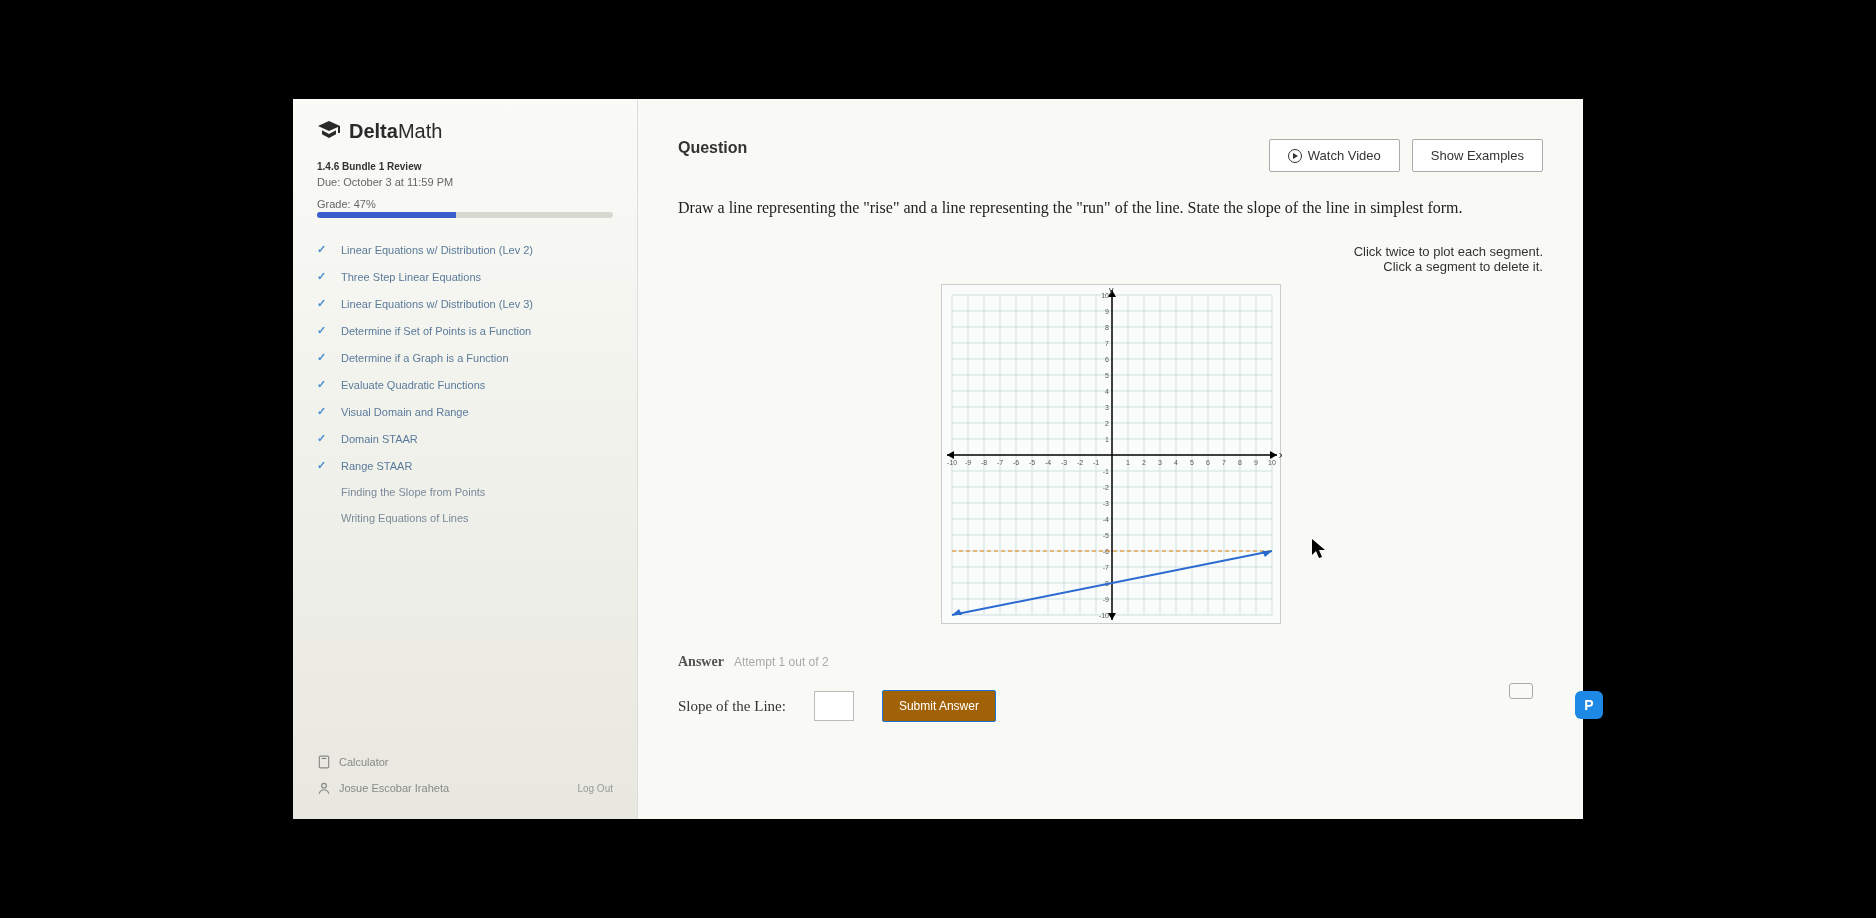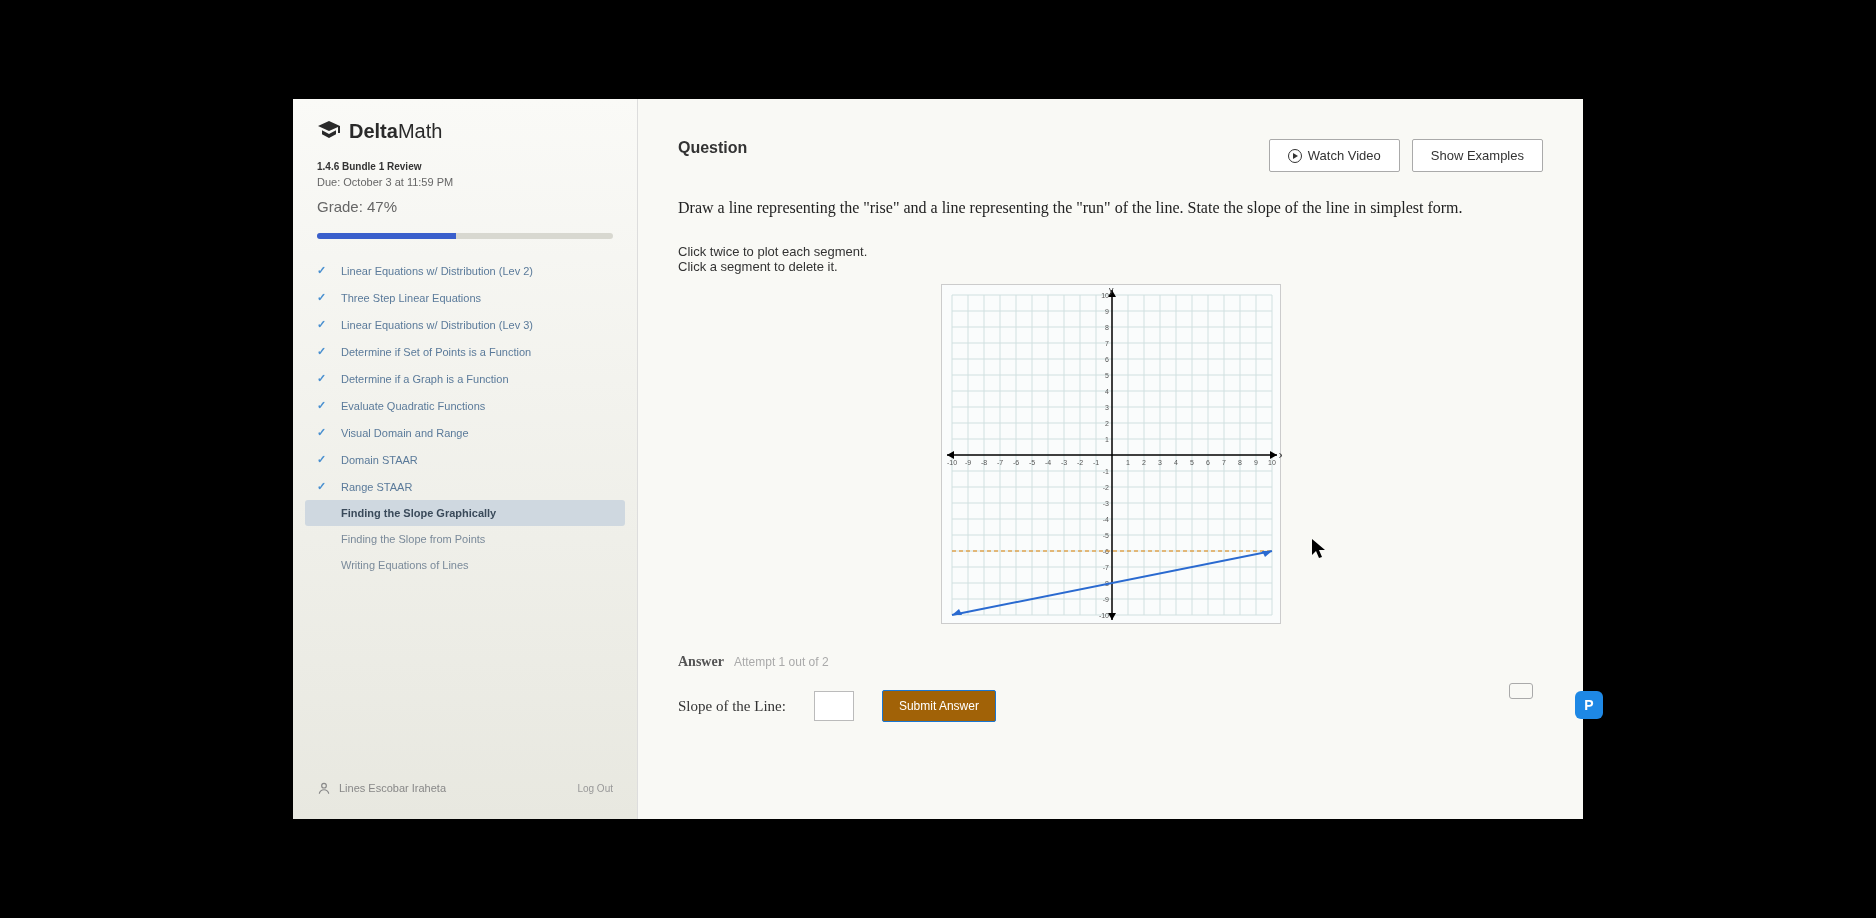--- a/index.html
+++ b/index.html
@@ -6,21 +6,21 @@
 body{background:#000;width:1876px;height:918px;display:flex;align-items:center;justify-content:center}
 .screen{width:1290px;height:720px;background:#f5f5f0;display:flex;box-shadow:0 0 40px rgba(0,0,0,.5);position:relative}
 .sidebar{width:345px;background:linear-gradient(180deg,#fafaf7 0%,#e8e8e0 100%);padding:20px 0 24px 0;display:flex;flex-direction:column;border-right:1px solid #ddd}
 .logo{padding:0 24px 18px 24px;display:flex;align-items:center;gap:8px}
 .logo svg{width:24px;height:24px}
 .logo-text{font-size:20px;color:#2a2a2a}
 .logo-text b{font-weight:700}
 .assignment{padding:0 24px 4px 24px}
 .assignment-title{font-size:10px;color:#333;font-weight:600;margin-bottom:4px}
 .due{font-size:11px;color:#666;margin-bottom:10px}
-.grade{font-size:15px;color:#666;margin-bottom:18px}
+.grade{font-size:11px;color:#666;margin-bottom:2px}
 .progress-bar{width:100%;height:6px;background:#d8d8d0;border-radius:3px;overflow:hidden;margin-bottom:14px}
 .progress-fill{height:100%;background:#3a5fcc}
 .skills{flex:1;overflow:auto;padding:0 12px}
 .skill{display:flex;align-items:center;gap:10px;padding:7px 12px;font-size:11px;color:#5a7a9a;cursor:pointer;border-radius:3px}
 .skill.done .check{color:#4a90d0}
 .skill.active{background:#cfd8e0;color:#3a4a5a;font-weight:600}
 .skill.todo{color:#7a8a9a}
 .check{width:14px;color:#4a90d0;font-weight:bold}
 .tools{padding:8px 24px 0 24px;display:flex;flex-direction:column;gap:8px}
 .tool{font-size:11px;color:#888;display:flex;align-items:center;gap:8px;cursor:pointer}
@@ -28,21 +28,21 @@
 .user{font-size:11px;color:#888;display:flex;align-items:center;gap:8px}
 .logout{font-size:10px;color:#999;cursor:pointer}
 .main{flex:1;padding:40px 40px;background:#f9f9f5;position:relative}
 .top-row{display:flex;justify-content:space-between;align-items:flex-start;margin-bottom:24px}
 .q-label{font-size:16px;color:#333;font-weight:600}
 .top-buttons{display:flex;gap:12px}
 .btn{padding:8px 18px;border:1px solid #aaa;background:#fff;font-size:13px;color:#333;cursor:pointer;border-radius:2px;display:flex;align-items:center;gap:6px}
 .btn .play{width:14px;height:14px;border:1px solid #333;border-radius:50%;display:flex;align-items:center;justify-content:center}
 .btn .play::after{content:"";border-left:5px solid #333;border-top:3px solid transparent;border-bottom:3px solid transparent;margin-left:2px}
 .prompt{font-size:16px;color:#222;line-height:1.5;margin-bottom:24px;font-family:Georgia,serif}
-.instructions{text-align:left;font-size:13px;color:#333;margin-bottom:10px;font-family:Georgia,serif}
+.instructions{text-align:right;font-size:13px;color:#333;margin-bottom:10px;font-family:Georgia,serif}
 .graph-wrap{display:flex;justify-content:center;margin-bottom:30px}
 .graph{width:340px;height:340px;border:1px solid #ccc;background:#fafcfc;position:relative}
 .answer-row{display:flex;align-items:center;gap:10px;margin-bottom:20px}
 .answer-label{font-size:14px;color:#555;font-weight:600;font-family:Georgia,serif}
 .attempt{font-size:12px;color:#aaa}
 .slope-row{display:flex;align-items:center;gap:28px}
 .slope-label{font-size:15px;color:#333;font-family:Georgia,serif}
 .slope-input{width:40px;height:30px;border:1px solid #bbb;padding:4px}
 .submit{padding:8px 16px;background:#a16207;color:#fff;border:1px solid #1976d2;font-size:12px;cursor:pointer;border-radius:2px}
 .keyboard-icon{position:absolute;right:50px;bottom:120px;width:24px;height:16px;border:1px solid #aaa;border-radius:3px}
@@ -98,40 +98,48 @@
           <span>Visual Domain and Range</span>
         </div>
       <div class="skill done">
           <span class="check">✓</span>
           <span>Domain STAAR</span>
         </div>
       <div class="skill done">
           <span class="check">✓</span>
           <span>Range STAAR</span>
         </div>
-      <div class="skill active">
-          <span class="check"></span>
-          <span>Finding the Slope Graphically</span>
-        </div>
       <div class="skill todo">
           <span class="check"></span>
           <span>Finding the Slope from Points</span>
         </div>
       <div class="skill todo">
           <span class="check"></span>
           <span>Writing Equations of Lines</span>
         </div>
+    </div>
+    <div class="tools">
+      <div class="tool">
+        <svg width="14" height="14" viewBox="0 0 24 24" fill="none" stroke="#888" stroke-width="2">
+            <rect x="4" y="2" width="16" height="20" rx="2"></rect>
+            <line x1="8" y1="6" x2="16" y2="6"></line>
+            <line x1="8" y1="12" x2="8" y2="12"></line>
+            <line x1="12" y1="12" x2="12" y2="12"></line>
+            <line x1="16" y1="12" x2="16" y2="12"></line>
+          </svg>
+        <span>Calculator</span>
+      </div>
     </div>
     <div class="user-row">
       <div class="user">
         <svg width="14" height="14" viewBox="0 0 24 24" fill="none" stroke="#888" stroke-width="2">
             <circle cx="12" cy="8" r="4"></circle>
             <path d="M4 22c0-4 4-7 8-7s8 3 8 7"></path>
           </svg>
-        <span>Lines Escobar Iraheta</span>
+        <span>Josue Escobar Iraheta</span>
       </div>
       <span class="logout">Log Out</span>
     </div>
   </aside>
 
   <main class="main">
     <div class="top-row">
       <div class="q-label">Question</div>
       <div class="top-buttons">
         <button class="btn">

